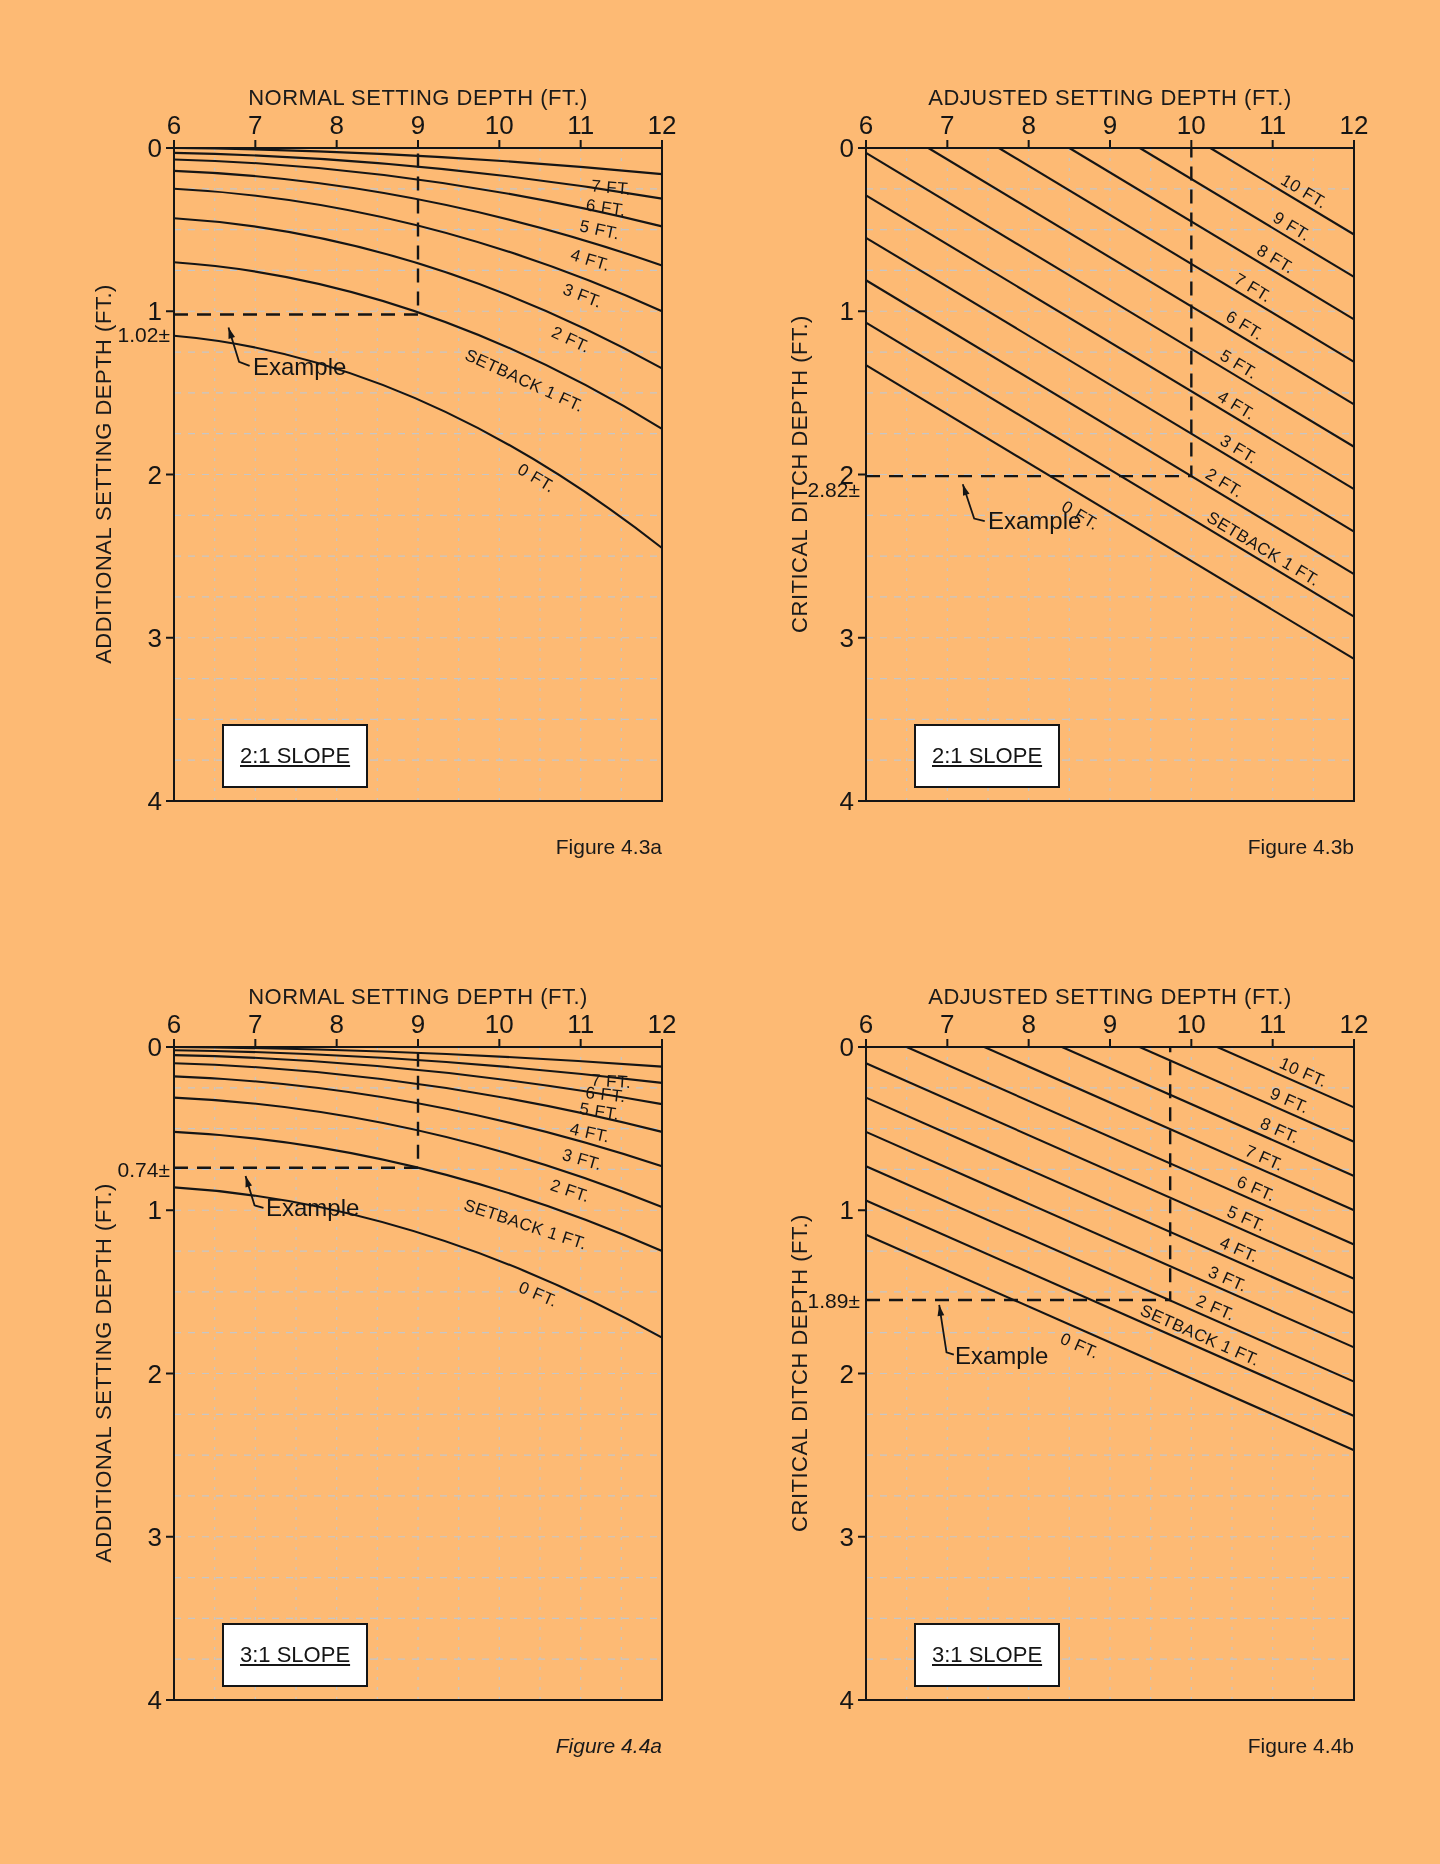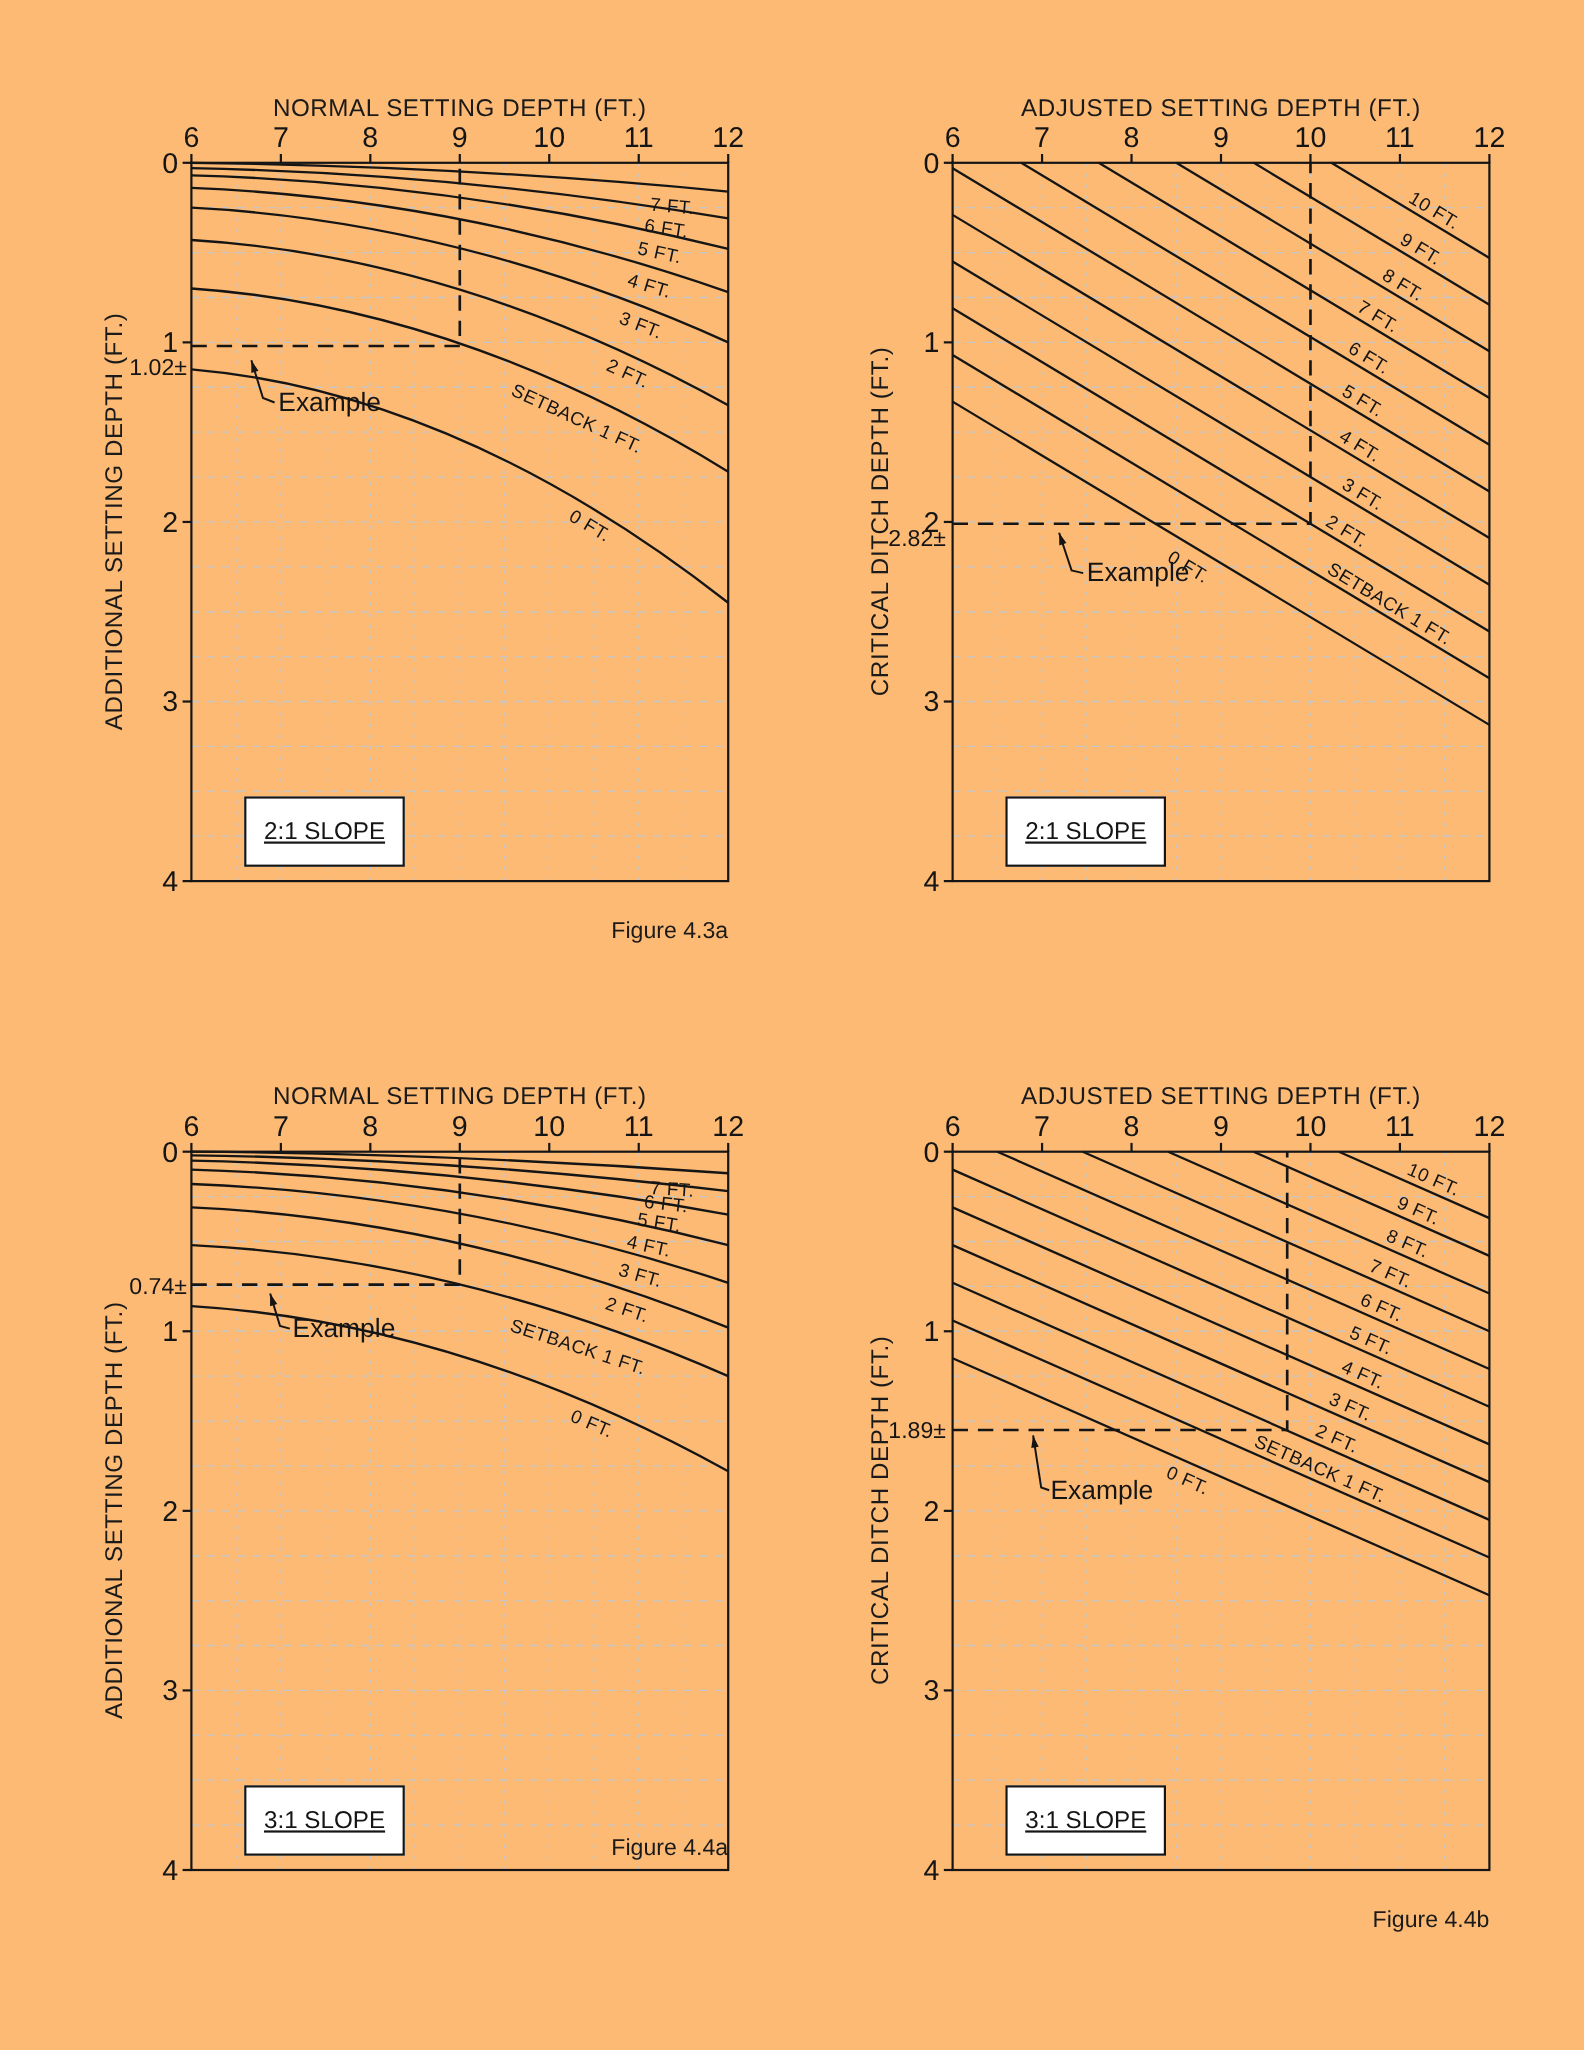--- a/index.html
+++ b/index.html
@@ -32,21 +32,21 @@
   .fB.extext{left:988px;top:507px;}
   .fB.caption{left:866px;top:835px;}
 
   
   .fC.xtitle{left:174px;top:984px;}
   .fC.ytitle{left:-146px;top:1360px;}
   svg.fC{left:174px;top:1047px;width:488px;height:653px;}
   .fC.slopebox{left:222px;top:1623px;}
   .fC.exlabel{left:100px;top:1158px;}
   .fC.extext{left:266px;top:1194px;}
-  .fC.caption{left:174px;top:1668px;}
+  .fC.caption{left:174px;top:1734px;font-style:italic;}
 
   
   .fD.xtitle{left:866px;top:984px;}
   .fD.ytitle{left:550px;top:1360px;}
   svg.fD{left:866px;top:1047px;width:488px;height:653px;}
   .fD.slopebox{left:914px;top:1623px;}
   .fD.exlabel{left:790px;top:1289px;}
   .fD.extext{left:955px;top:1342px;}
   .fD.caption{left:866px;top:1734px;}
 </style>
@@ -226,20 +226,21 @@
         <text x="367.6266666666666" y="262.17949999999996" text-anchor="middle" transform="rotate(31.1 367.6266666666666 262.17949999999996)" letter-spacing="0.5">4 FT.</text>
         <text x="370.0666666666667" y="306.09375000000006" text-anchor="middle" transform="rotate(31.1 370.0666666666667 306.09375000000006)" letter-spacing="0.5">3 FT.</text>
         <text x="355.42666666666656" y="339.7232499999999" text-anchor="middle" transform="rotate(31.1 355.42666666666656 339.7232499999999)" letter-spacing="0.5">2 FT.</text>
         <text x="394.46666666666664" y="405.67625" text-anchor="middle" transform="rotate(31.1 394.46666666666664 405.67625)" letter-spacing="0.5">SETBACK 1 FT.</text>
         <text x="211.4666666666666" y="372.21" text-anchor="middle" transform="rotate(31.1 211.4666666666666 372.21)" letter-spacing="0.5">0 FT.</text>
       </g>
     </svg>
   <div class="slopebox fB">2:1 SLOPE</div>
   <div class="exlabel fB">2.82±</div>
   <div class="extext fB">Example</div>
+  <div class="caption fB">Figure 4.3b</div>
 
   <div class="xtitle fC">NORMAL SETTING DEPTH (FT.)</div>
   <div class="ytitle fC">ADDITIONAL SETTING DEPTH (FT.)</div>
   <svg class="chart fC" id="svg2" viewBox="0 0 488 653">
       <g>
         <line x1="40.666666666666664" y1="0" x2="40.666666666666664" y2="653" stroke="#c6c6c6" stroke-width="1.2" stroke-dasharray="3 7"></line>
         <line x1="81.33333333333333" y1="0" x2="81.33333333333333" y2="653" stroke="#c6c6c6" stroke-width="1.2" stroke-dasharray="3 7"></line>
         <line x1="122" y1="0" x2="122" y2="653" stroke="#c6c6c6" stroke-width="1.2" stroke-dasharray="3 7"></line>
         <line x1="162.66666666666666" y1="0" x2="162.66666666666666" y2="653" stroke="#c6c6c6" stroke-width="1.2" stroke-dasharray="3 7"></line>
         <line x1="203.33333333333331" y1="0" x2="203.33333333333331" y2="653" stroke="#c6c6c6" stroke-width="1.2" stroke-dasharray="3 7"></line>

